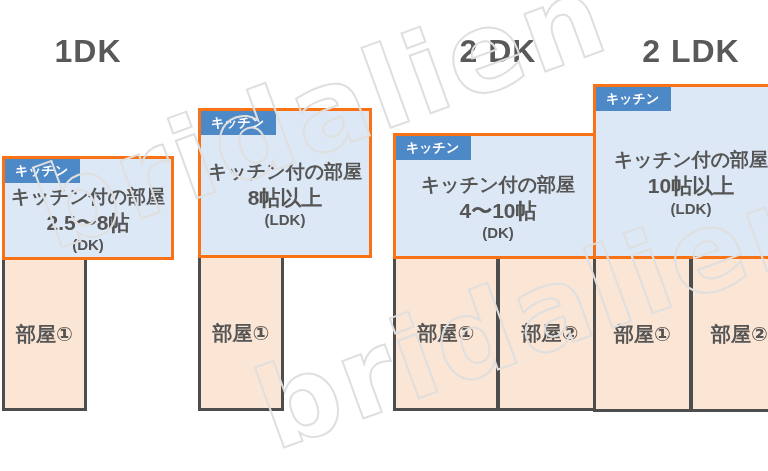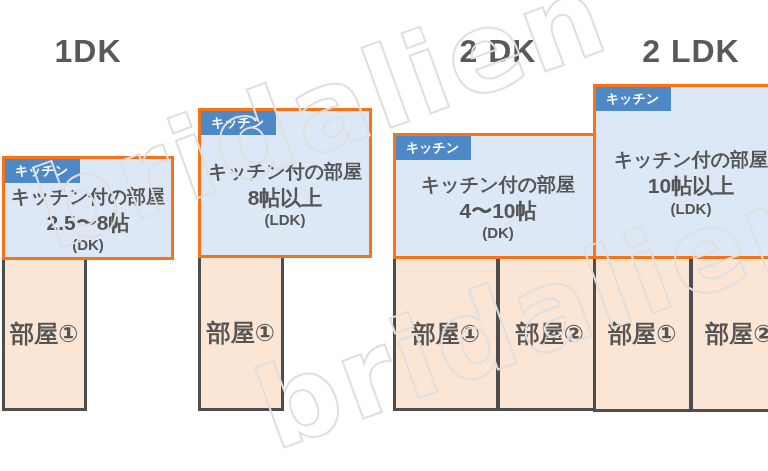--- a/index.html
+++ b/index.html
@@ -55,21 +55,21 @@
 
   .kr-text { text-align:center; color:#555555; font-weight:bold; }
   .kr-line1 { font-size:19px; line-height:1.32; }
   .kr-line2 { font-size:21px; line-height:1.32; }
   .kr-line3 { font-size:15px; line-height:1.2; }
 
   
   .room {
     background:#fbe5d4; border:3px solid #4d4d4d; box-sizing:border-box;
     display:flex; align-items:center; justify-content:center;
-    font-size:24px; font-weight:bold; color:#555555; z-index:1;
+    font-size:20px; font-weight:bold; color:#555555; z-index:1;
   }
   .room.single { position:absolute; }
   .d1 .room.single { top:257px; left:0; width:85px; height:154px; }
   .d2 .room.single { top:255px; left:0; width:86px; height:156px; }
 
   .rooms-pair { position:absolute; left:0; width:100%; display:flex; }
   .d3 .rooms-pair { top:256px; height:155px; }
   .d4 .rooms-pair { top:256px; height:156px; }
   .rooms-pair .room { flex:1; }
   .rooms-pair .room + .room { margin-left:-2px;text-align:center; }

